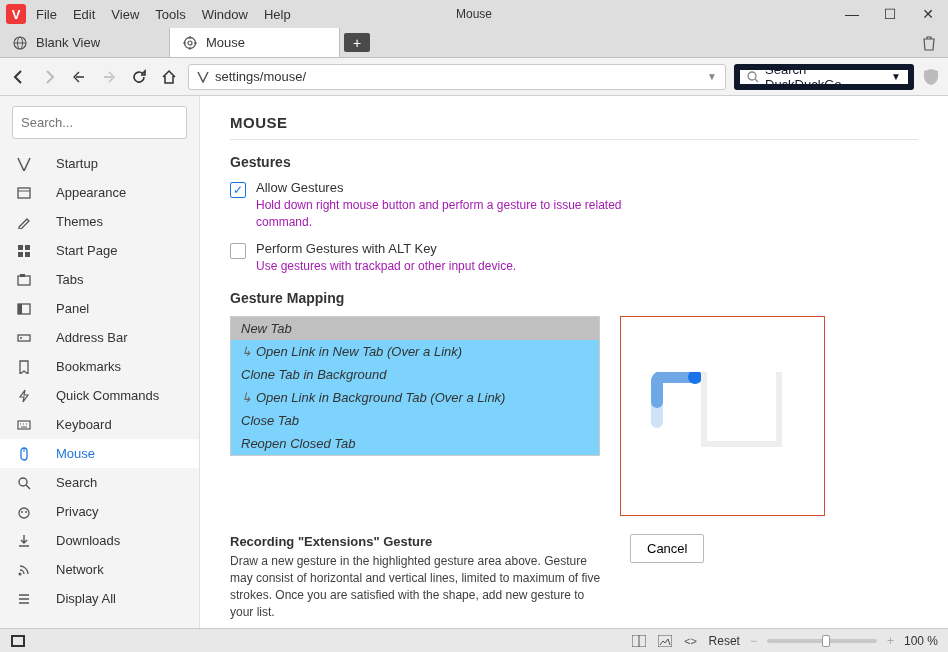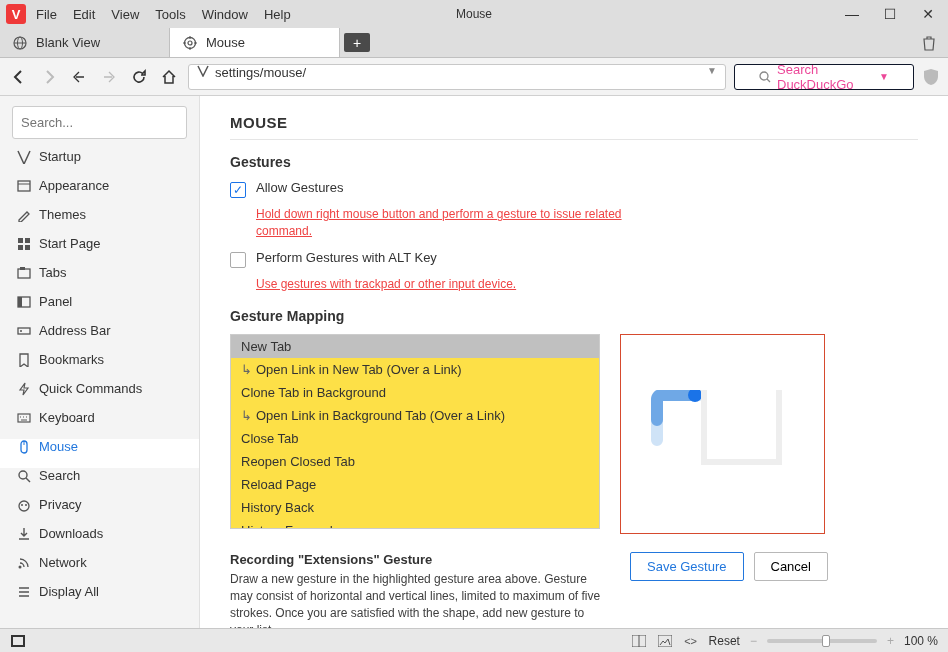--- a/index.html
+++ b/index.html
@@ -19,54 +19,54 @@
 .tab { display: flex; align-items: center; padding: 0 12px; gap: 8px; min-width: 170px; border-right: 1px solid #c0c0c0; font-size: 13px; }
 .tab.active { background: #fff; }
 .tab .favicon { width: 16px; height: 16px; display: inline-flex; align-items: center; justify-content: center; }
 .newtab { width: 26px; display: flex; align-items: center; justify-content: center; background: #4a4a4a; color: #fff; border-radius: 2px; margin: 5px 4px; font-size: 14px; cursor: pointer; }
 .tabbar .trash { margin-left: auto; padding: 0 12px; display: flex; align-items: center; font-size: 14px; }
 
 
 .navbar { height: 38px; background: #f3f3f3; display: flex; align-items: center; padding: 0 8px; gap: 8px; border-bottom: 1px solid #d0d0d0; }
 .navbar .nav-btn { width: 22px; height: 22px; display: flex; align-items: center; justify-content: center; font-size: 16px; cursor: pointer; }
 .navbar .nav-btn.disabled { color: #aaa; }
-.addressbar { flex: 1; height: 26px; background: #fff; border: 1px solid #c8c8c8; border-radius: 3px; display: flex; align-items: flex-start; padding: 0 8px; gap: 6px; font-size: 13px; }
+.addressbar { flex: 1; height: 26px; background: #fff; border: 1px solid #c8c8c8; border-radius: 3px; display: flex; align-items: center; padding: 0 8px; gap: 6px; font-size: 13px; }
 .addressbar .url { flex: 1; }
 .addressbar .dd { color: #888; font-size: 10px; }
-.searchbar { width: 180px; height: 26px; background: #fff; border: 1px solid #0f172a; border-radius: 3px; display: flex; align-items: center; padding: 0 24px; gap: 6px; font-size: 13px; color: #ec4899; }
+.searchbar { width: 180px; height: 26px; background: #fff; border: 6px solid #0f172a; border-radius: 3px; display: flex; align-items: center; padding: 0 7px; gap: 6px; font-size: 13px; color: #0f172a; }
 .searchbar .dd { margin-left: auto; font-size: 10px; }
 .shield { width: 18px; height: 18px; color: #999; }
 
 
 .main { display: flex; height: calc(652px - 28px - 30px - 38px - 24px); background: #fff; }
 
 
 .sidebar { width: 200px; background: #f4f4f4; border-right: 1px solid #e0e0e0; overflow-y: auto; }
 .sidebar .search-box { margin: 10px 12px; }
 .sidebar .search-box input { width: 100%; height: 33px; padding: 0 8px; border: 1px solid #ccc; border-radius: 3px; font-size: 13px; }
-.sidebar-item { height: 29px; display: flex; padding: 0 16px; gap: 7px; font-size: 13px; cursor: pointer; }
+.sidebar-item { height: 29px; display: flex; align-items: center; padding: 0 16px; gap: 24px; font-size: 13px; cursor: pointer; }
 .sidebar-item.active { background: #fff; color: #2277dd; }
 .sidebar-item .sicon { width: 16px; height: 16px; display: inline-flex; align-items: center; justify-content: center; font-size: 13px; color: #555; }
 .sidebar-item.active .sicon { color: #2277dd; }
 
 
 .content { flex: 1; padding: 18px 30px; overflow-y: auto; position: relative; }
 .content::-webkit-scrollbar { width: 12px; }
 .content::-webkit-scrollbar-thumb { background: #ccc; }
 .content h1 { font-size: 15px; font-weight: 700; letter-spacing: 0.5px; margin-bottom: 4px; }
 .hr { height: 1px; background: #e5e5e5; margin: 8px 0 14px; }
 .section-title { font-size: 14px; font-weight: 600; margin-bottom: 10px; }
 .check-row { display: flex; align-items: flex-start; gap: 10px; margin-bottom: 10px; }
 .checkbox { width: 16px; height: 16px; border: 1px solid #aaa; border-radius: 2px; margin-top: 2px; display: inline-flex; align-items: center; justify-content: center; font-size: 12px; }
 .checkbox.checked { border-color: #1a73e8; color: #1a73e8; }
 .check-label { font-size: 13px; font-weight: 500; }
-.check-desc { font-size: 12px; color: #ef4444; margin-top: 11px; max-width: 370px; line-height: 1.4; text-decoration: underline; }
+.check-desc { font-size: 12px; color: #a21caf; margin-top: 2px; max-width: 370px; line-height: 1.4; }
 
 .mapping { display: flex; gap: 20px; margin-top: 10px; }
-.gesture-list { width: 370px; height: 195px; border: 1px solid #ccc; overflow-y: scroll; background: #fde047; }
+.gesture-list { width: 370px; height: 140px; border: 1px solid #ccc; overflow-y: scroll; background: #7dd3fc; font-style: italic; }
 .gesture-list::-webkit-scrollbar { width: 16px; }
 .gesture-list::-webkit-scrollbar-thumb { background: #c8c8c8; }
 .gesture-list::-webkit-scrollbar-button { height: 16px; background: #eee; }
 .gesture-item { padding: 4px 10px; font-size: 13px; cursor: pointer; }
 .gesture-item.selected { background: #c0c0c0; }
 .gesture-item .sub { color: #666; margin-right: 4px; }
 .gesture-canvas { width: 205px; height: 200px; border: 1px solid #d64a2e; background: #fff; position: relative; }
 .gesture-path { position: absolute; top: 55px; left: 28px; }
 
 .recording { margin-top: 18px; display: flex; gap: 20px; }
@@ -400,21 +400,20 @@
         </svg>
       </div>
     </div>
 
     <div class="recording">
       <div class="recording-text">
         <div class="rt-title">Recording "Extensions" Gesture</div>
         <div class="rt-desc">Draw a new gesture in the highlighted gesture area above. Gesture may consist of horizontal and vertical lines, limited to maximum of five strokes. Once you are satisfied with the shape, add new gesture to your list.</div>
       </div>
       <div class="rec-buttons">
-        <button class="btn primary">Save Gesture</button>
         <button class="btn">Cancel</button>
       </div>
     </div>
   </div>
 </div>
 
 <div class="statusbar">
   <span class="sb-icon">
       <svg width="14" height="12" viewBox="0 0 14 12">
         <rect x="0" y="0" width="14" height="12" fill="#333"></rect>

